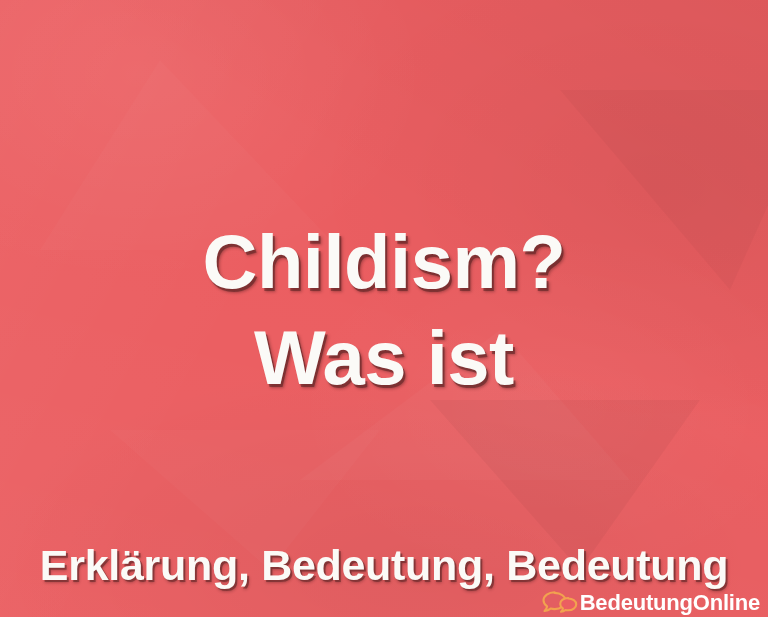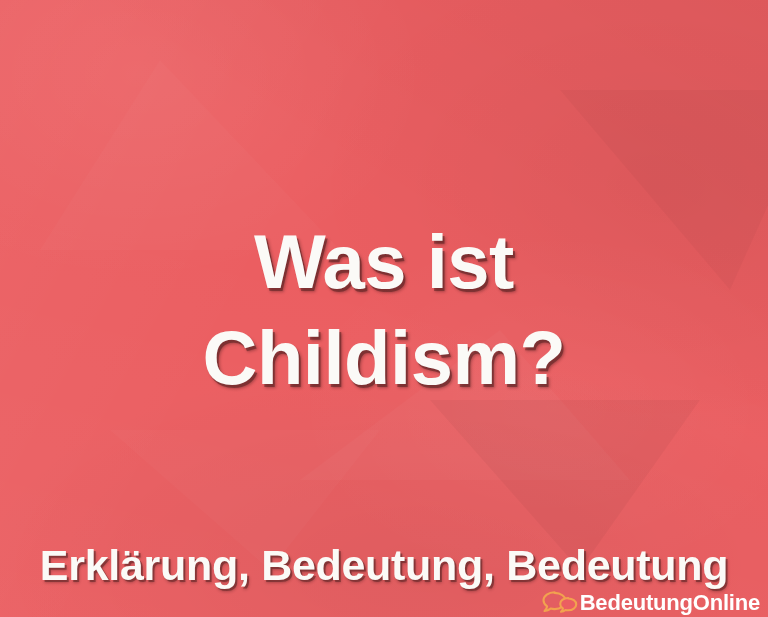--- a/index.html
+++ b/index.html
@@ -152,22 +152,22 @@
 
   <div class="texture-layer tex-a"></div>
   <div class="texture-layer tex-b"></div>
   <div class="facet facet-1"></div>
   <div class="facet facet-2"></div>
   <div class="facet facet-3"></div>
   <div class="facet facet-4"></div>
   <div class="facet facet-5"></div>
 
   <div class="headline">
+    <span class="hl-line">Childism?</span>
     <span class="hl-line">Was ist</span>
-    <span class="hl-line">Childism?</span>
   </div>
 
   <div class="subtitle">Erklärung, Bedeutung, Bedeutung</div>
 
   <div class="brand">
     <span class="brand-icon-wrap">
       <svg class="brand-icon" viewBox="0 0 40 25" xmlns="http://www.w3.org/2000/svg" aria-hidden="true">
         <path d="M14.6 2.2c-6.1 0-11.1 3.6-11.1 8.1 0 2.4 1.4 4.6 3.6 6.1 -0.2 1.8 -1.1 3.4 -2.6 4.6 2.4 -0.2 4.5 -1.1 6.1 -2.4 1.2 0.3 2.6 0.5 4.0 0.5 6.1 0 11.1 -3.6 11.1 -8.1 0 -4.5 -5.0 -8.1 -11.1 -8.1z" fill="none" stroke="#f2a24f" stroke-width="2.1" stroke-linejoin="round"></path>
         <path d="M28.2 8.0c-4.4 0 -8.0 2.6 -8.0 5.9 0 1.8 1.1 3.4 2.7 4.5 -0.1 1.3 -0.8 2.5 -1.9 3.4 1.8 -0.1 3.3 -0.8 4.5 -1.8 0.8 0.2 1.8 0.3 2.7 0.3 4.4 0 8.0 -2.6 8.0 -5.9 0 -3.3 -3.6 -5.9 -8.0 -5.9z" fill="#eb5e61" stroke="#f2a24f" stroke-width="2.1" stroke-linejoin="round"></path>
       </svg>

